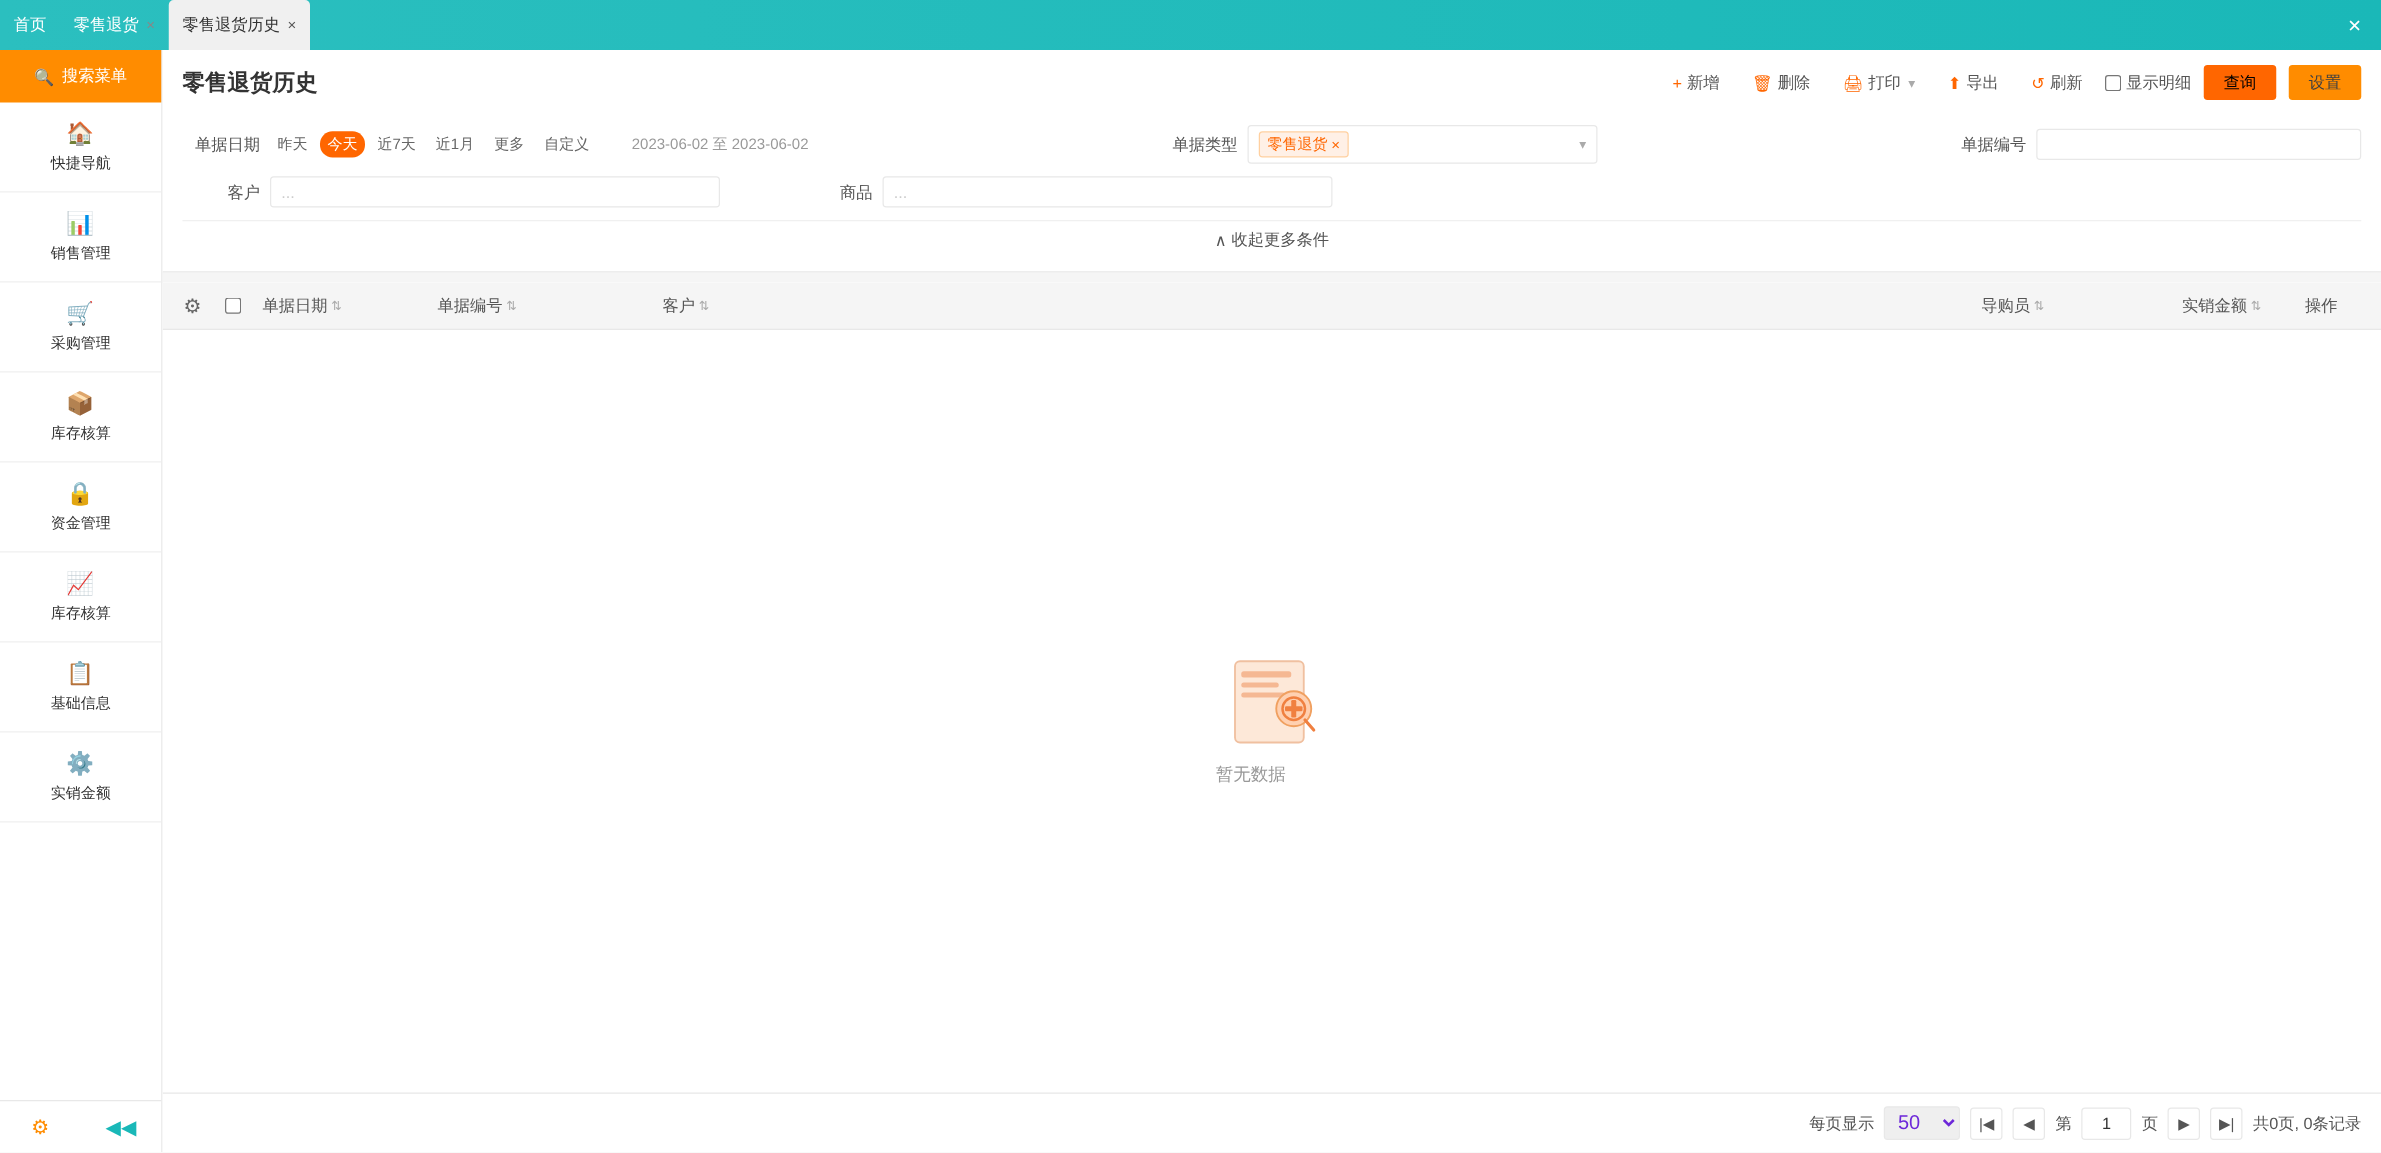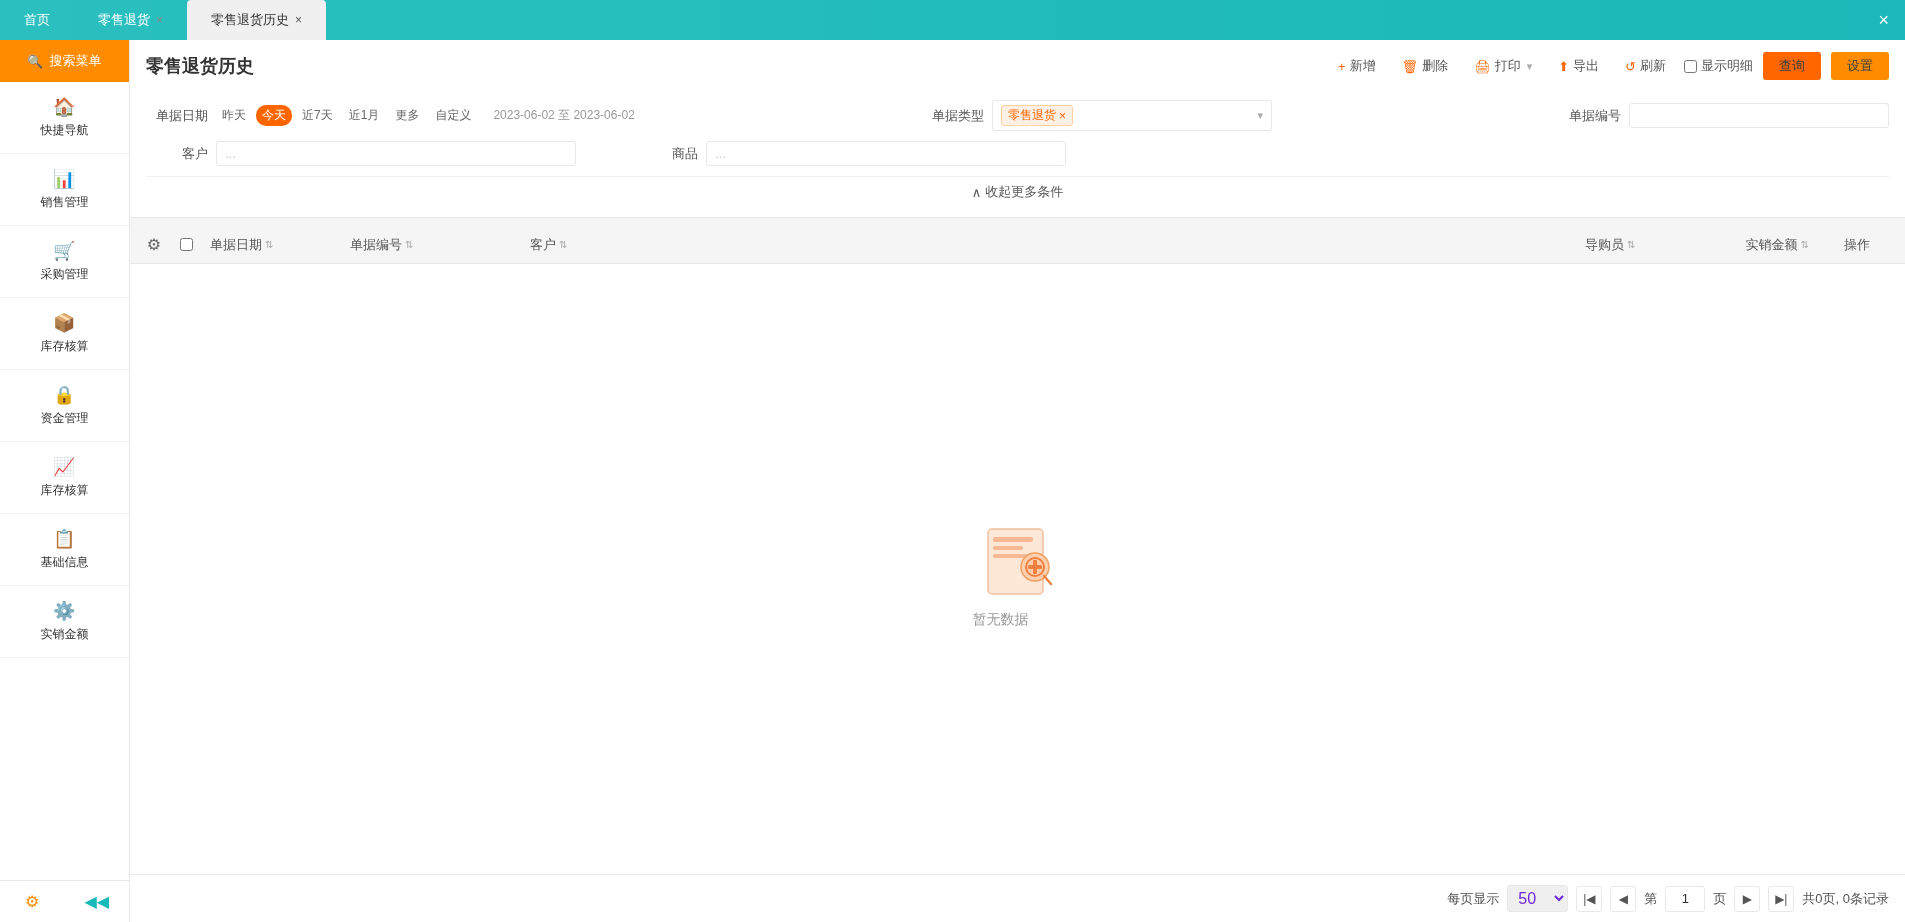--- a/index.html
+++ b/index.html
@@ -15,21 +15,21 @@
     }
     .topbar-tabs {
       display: flex;
       align-items: stretch;
       height: 100%;
       flex: 1;
     }
     .topbar-tab {
       display: flex;
       align-items: center;
-      padding: 0 24px;
+      padding: 0 11px;
       font-size: 13px;
       color: #fff;
       cursor: pointer;
       height: 100%;
       gap: 6px;
       position: relative;
     }
     .topbar-tab.active {
       background: #f0f0f0;
       color: #333;
@@ -147,21 +147,21 @@
       align-items: center;
       gap: 4px;
       font-size: 13px;
       color: #555;
       cursor: pointer;
       padding: 4px 8px;
       border-radius: 3px;
     }
     .toolbar-btn.primary {
       background: #ff6600;
-      color: #404040;
+      color: #000000;
       padding: 5px 16px;
       border-radius: 3px;
     }
     .toolbar-btn.setting-btn {
       background: #ff8c00;
       color: #404040;
       padding: 5px 16px;
       border-radius: 3px;
     }
     .display-detail {
@@ -204,21 +204,21 @@
       border-radius: 3px;
     }
     .date-btn.active {
       background: #ff6600;
       color: #fff;
       border-radius: 10px;
     }
     .date-range {
       font-size: 12px;
       color: #999;
-      margin-left: 12px;
+      margin-left: 24px;
     }
     .filter-select {
       display: flex;
       align-items: center;
       border: 1px solid #e8e8e8;
       border-radius: 3px;
       padding: 4px 8px;
       font-size: 13px;
       color: #333;
       min-width: 200px;

